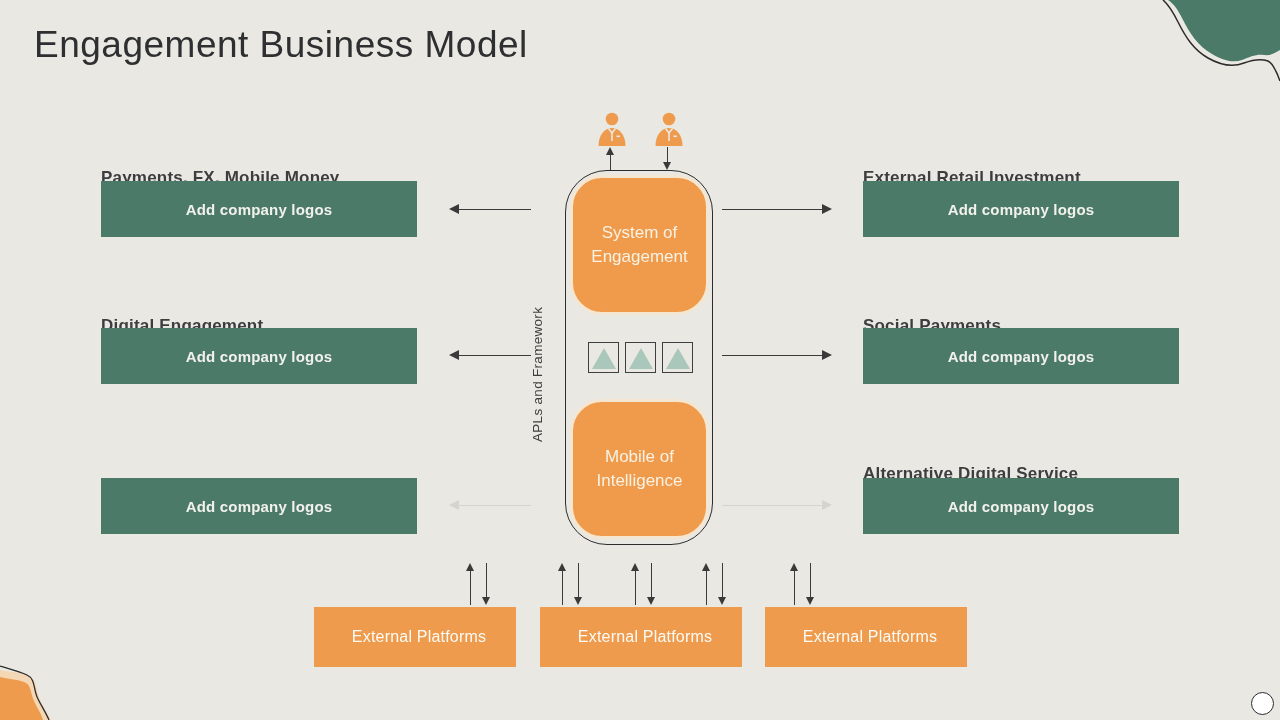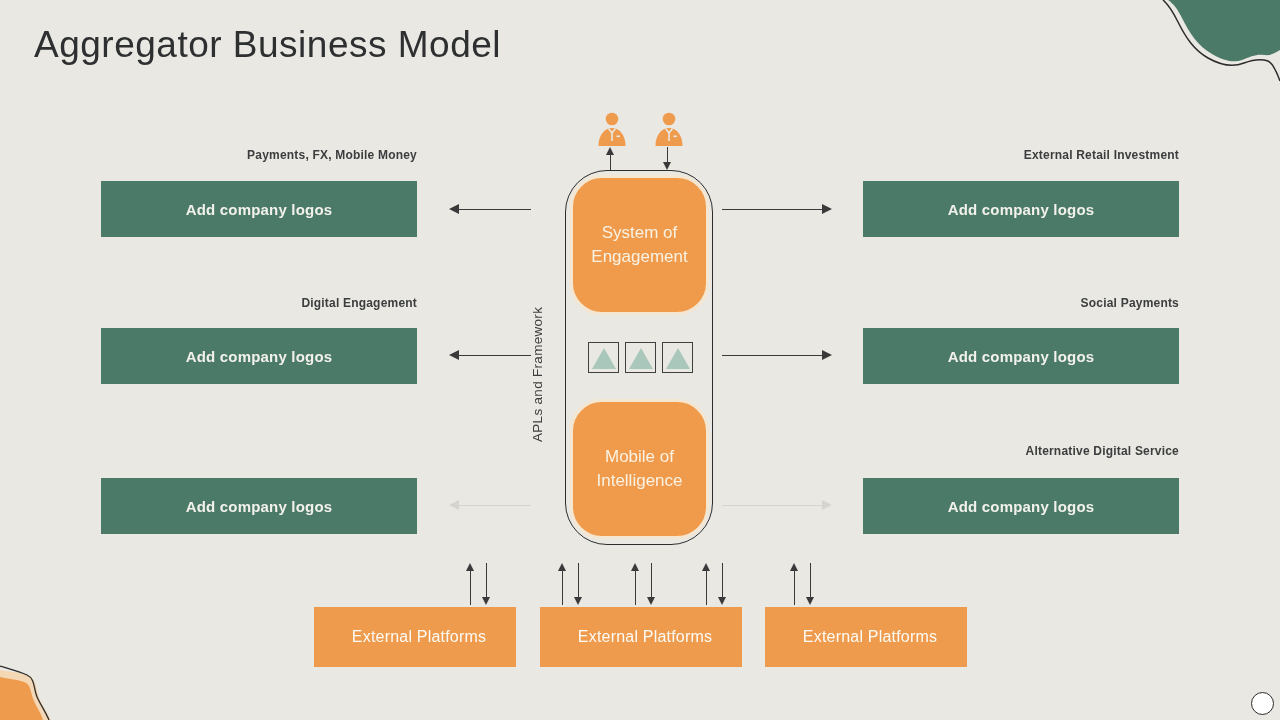--- a/index.html
+++ b/index.html
@@ -7,22 +7,22 @@
   body { font-family:"Liberation Sans", sans-serif; }
   .stage { position:relative; width:1280px; height:720px; background:#eae8e3; overflow:hidden; }
 
   .slide-title {
     position:absolute; left:34px; top:24px;
     font-size:37px; font-weight:400; letter-spacing:0.5px; color:#2e2f30;
   }
 
   
   .section-header {
-    position:absolute; width:316px; text-align:right;
-    font-size:12px; font-weight:700; color:#3c3d3e; letter-spacing:0.2px;
+    position:absolute; width:316px; text-align:left;
+    font-size:17px; font-weight:700; color:#3c3d3e; letter-spacing:0.2px;margin-top:20px;
   }
   .green-box {
     position:absolute; width:316px; height:56px; background:#4b7a68;
     display:flex; align-items:center; justify-content:center;
   }
   .green-box span { font-size:15px; font-weight:700; color:#f2f1ec; letter-spacing:0.2px; }
 
   
   .center-container {
     position:absolute; left:565px; top:170px; width:148px; height:375px;
@@ -100,21 +100,21 @@
   </svg>
 
   <svg class="deco" style="left:0; top:645px; width:120px; height:75px" viewBox="0 0 120 75">
     <path d="M0,25 C10,27 20,27 29,31 C38,35 36,46 40,55 C44,63 48,69 51,75 L0,75 Z" fill="#f4d7b4"></path>
     <path d="M0,21 C10,24 19,26 27,30 C36,34 33,45 38,54 C42,62 46,68 49,75" fill="none" stroke="#2c2c2c" stroke-width="1.3"></path>
     <path d="M0,32 C8,34 16,34 24,37 C32,40 30,48 34,56 C37,63 41,68 43,75 L0,75 Z" fill="#ef9b4d"></path>
   </svg>
 
   <div class="page-circle"></div>
 
-  <div class="slide-title">Aggregator Business Model</div>
+  <div class="slide-title">Engagement Business Model</div>
 
   <svg class="person" style="left:595px; top:112px" viewBox="0 0 34 34">
     <circle cx="17" cy="7" r="6.3" fill="#ef9b4d"></circle>
     <path d="M3.5,34 C3.5,23 9.5,16 17,16 C24.5,16 30.5,23 30.5,34 Z" fill="#ef9b4d"></path>
     <path d="M13.5,16.5 L17,21 L20.5,16.5" fill="none" stroke="#eae8e3" stroke-width="1.6"></path>
     <path d="M17,21 L17,29" stroke="#eae8e3" stroke-width="1.6"></path>
     <rect x="21.5" y="23.5" width="3.4" height="1.6" fill="#eae8e3"></rect>
   </svg>
   <svg class="person" style="left:652px; top:112px" viewBox="0 0 34 34">
     <circle cx="17" cy="7" r="6.3" fill="#ef9b4d"></circle>

